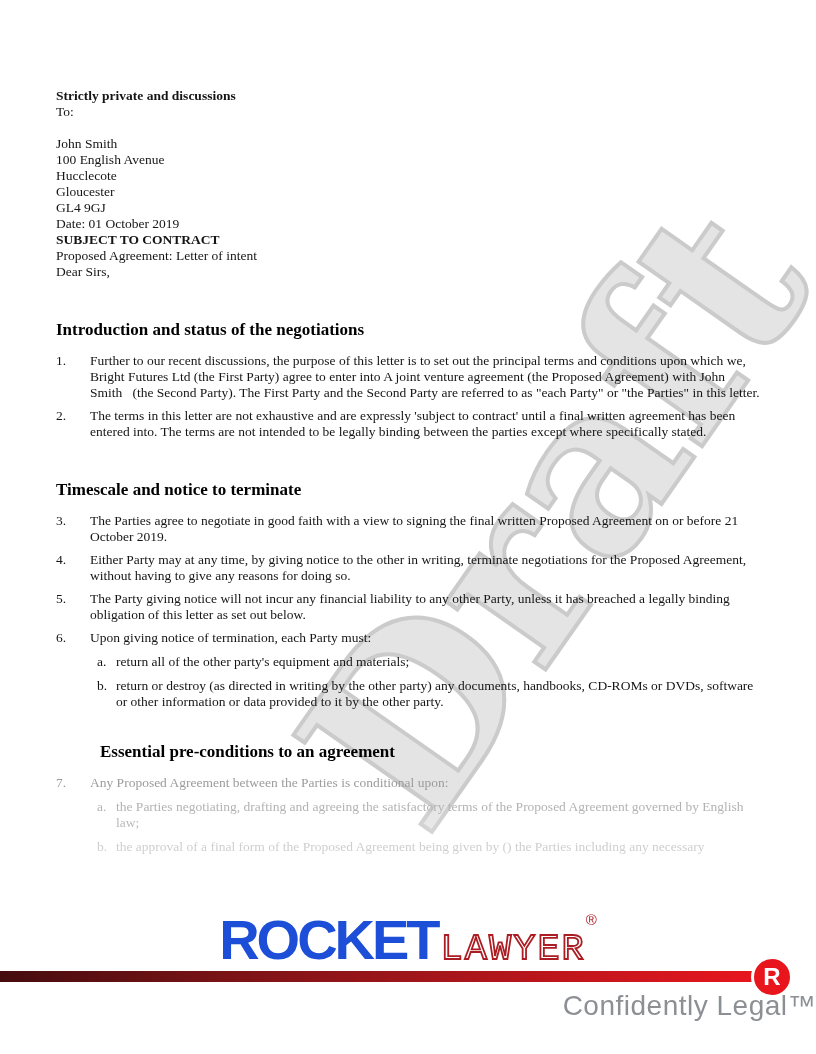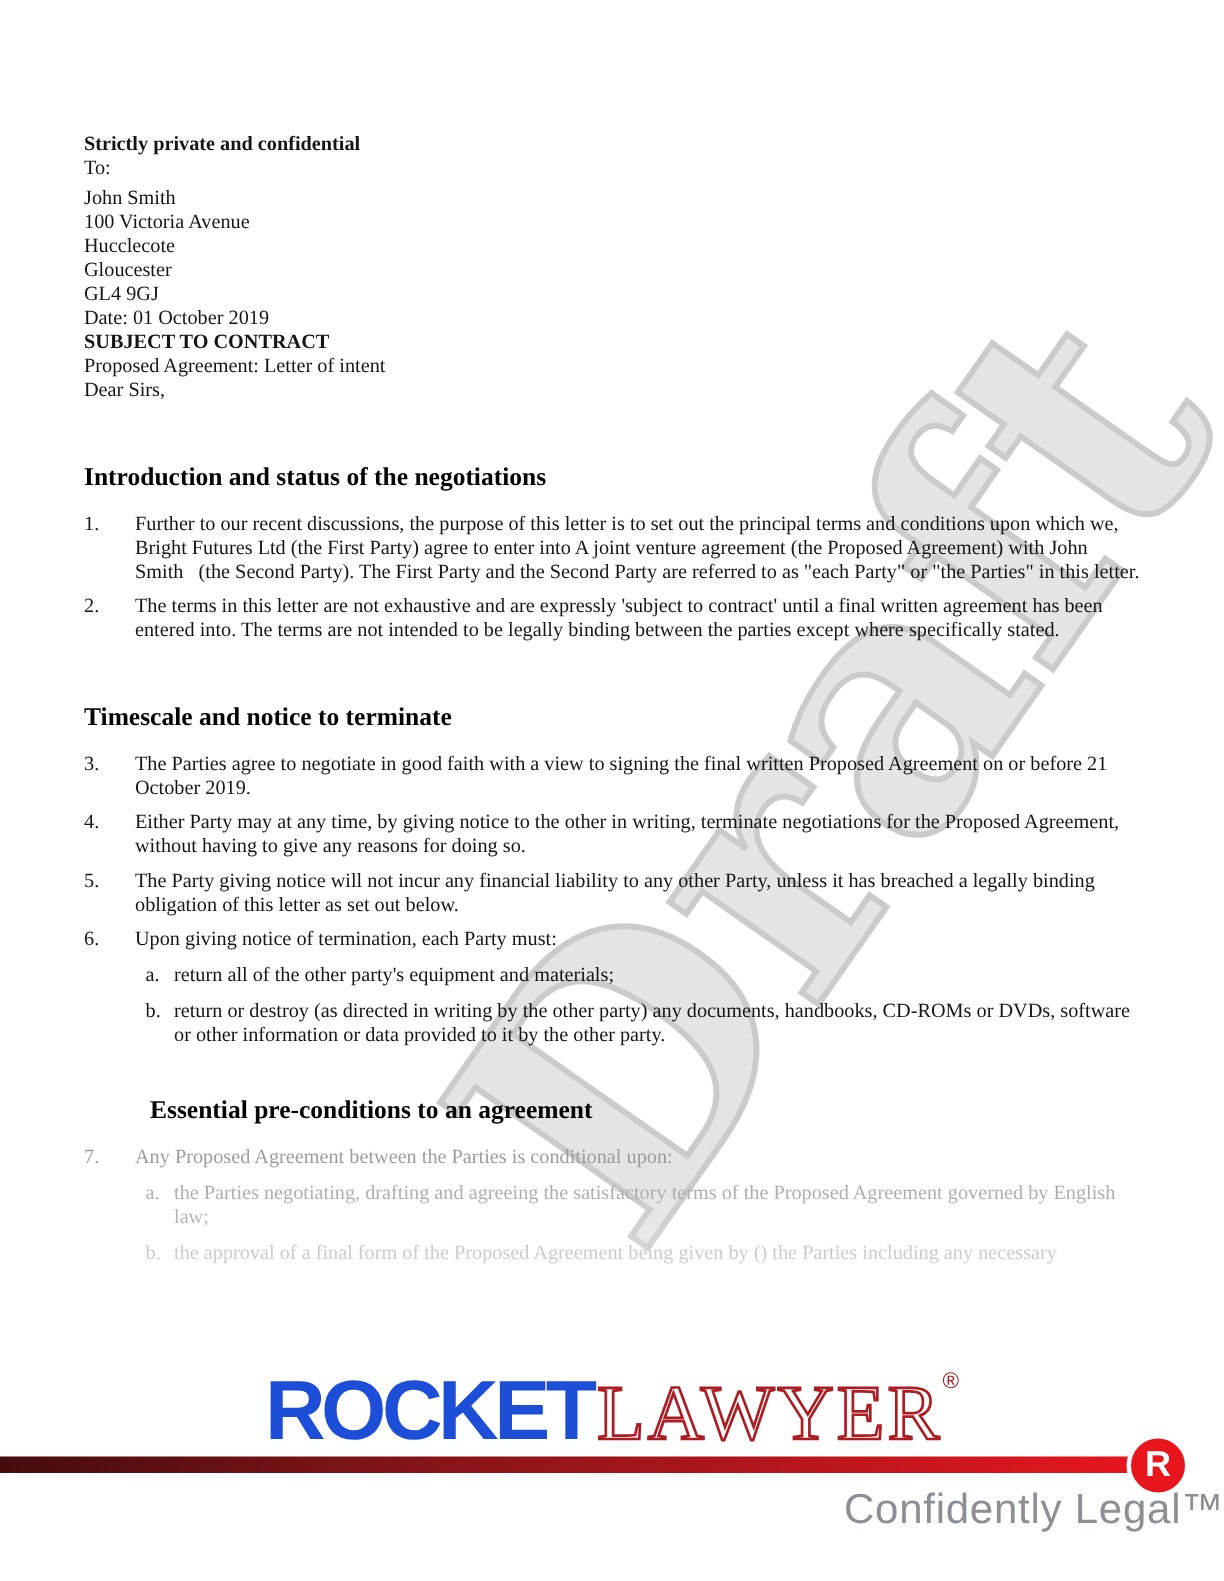--- a/index.html
+++ b/index.html
@@ -38,21 +38,21 @@
     position: absolute;
     left: 56px;
     top: 88px;
     width: 704px;
     z-index: 1;
     font-size: 13.5px;
     line-height: 16px;
   }
   .content p { margin: 0; }
   .bold { font-weight: bold; }
-  .blk { margin-top: 4px; }
+  .blk { margin-top: 16px; }
   h2.sec {
     font-size: 17px;
     line-height: 19px;
     font-weight: bold;
     color: #000;
     margin: 40px 0 0 0;
   }
   h2.sec3 { margin-top: 32px; margin-left: 44px; }
   .item { display: flex; margin-top: 7px; }
   .item.first { margin-top: 14px; }
@@ -97,23 +97,23 @@
     user-select: none;
   }
   .logo-rocket {
     font-family: "Liberation Sans", sans-serif;
     font-weight: 800;
     font-size: 56px;
     letter-spacing: -3px;
     color: #1d4ed8;
   }
   .logo-lawyer {
-    font-family: Liberation Serif, serif;
+    font-family: Liberation Mono, monospace;
     font-weight: 400;
-    font-size: 52px;
+    font-size: 37px;
     letter-spacing: 2px;
     color: #ffffff;
     -webkit-text-stroke: 1.8px #ab1d22;
     margin-left: 3px;
   }
   .logo-reg {
     font-family: "Liberation Sans", sans-serif;
     font-size: 15px;
     color: #ab1d22;
     vertical-align: 34px;
@@ -163,26 +163,26 @@
   }
 </style>
 </head>
 <body>
 
 <div class="page">
 
   <div class="watermark">Draft</div>
 
   <div class="content">
-    <p class="bold">Strictly private and confidential</p>
+    <p class="bold">Strictly private and discussions</p>
     <p class="blk">To:</p>
 
     <div class="blk">
       <p>John Smith</p>
-      <p>100 Victoria Avenue</p>
+      <p>100 English Avenue</p>
       <p>Hucclecote</p>
       <p>Gloucester</p>
       <p>GL4 9GJ</p>
     </div>
 
     <p class="blk">Date: 01 October 2019</p>
     <p class="blk bold">SUBJECT TO CONTRACT</p>
     <p class="blk">Proposed Agreement: Letter of intent</p>
     <p class="blk">Dear Sirs,</p>
 

